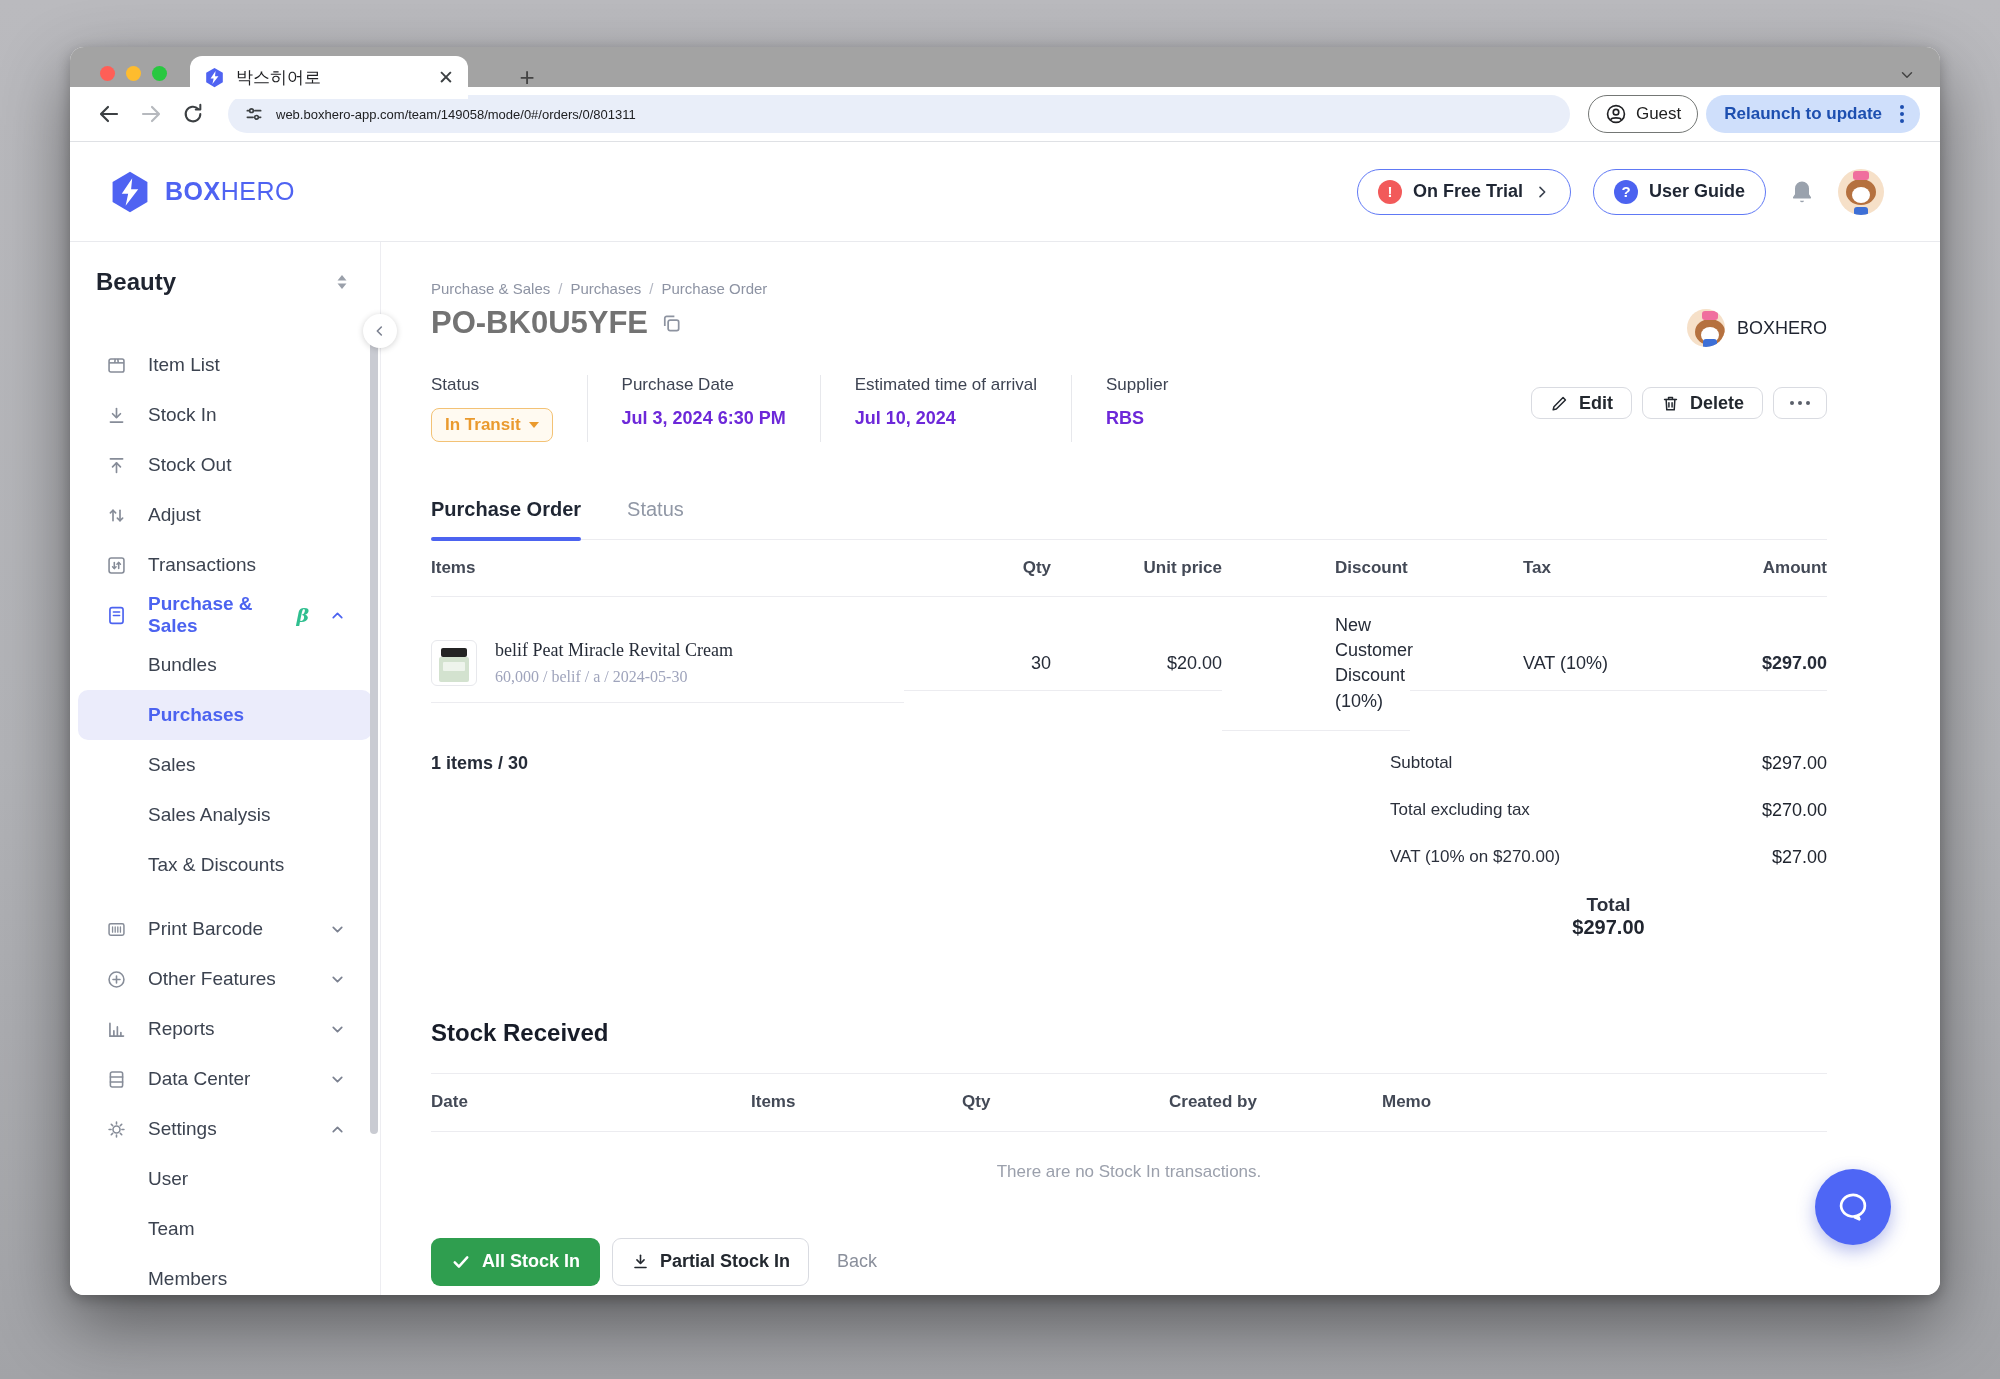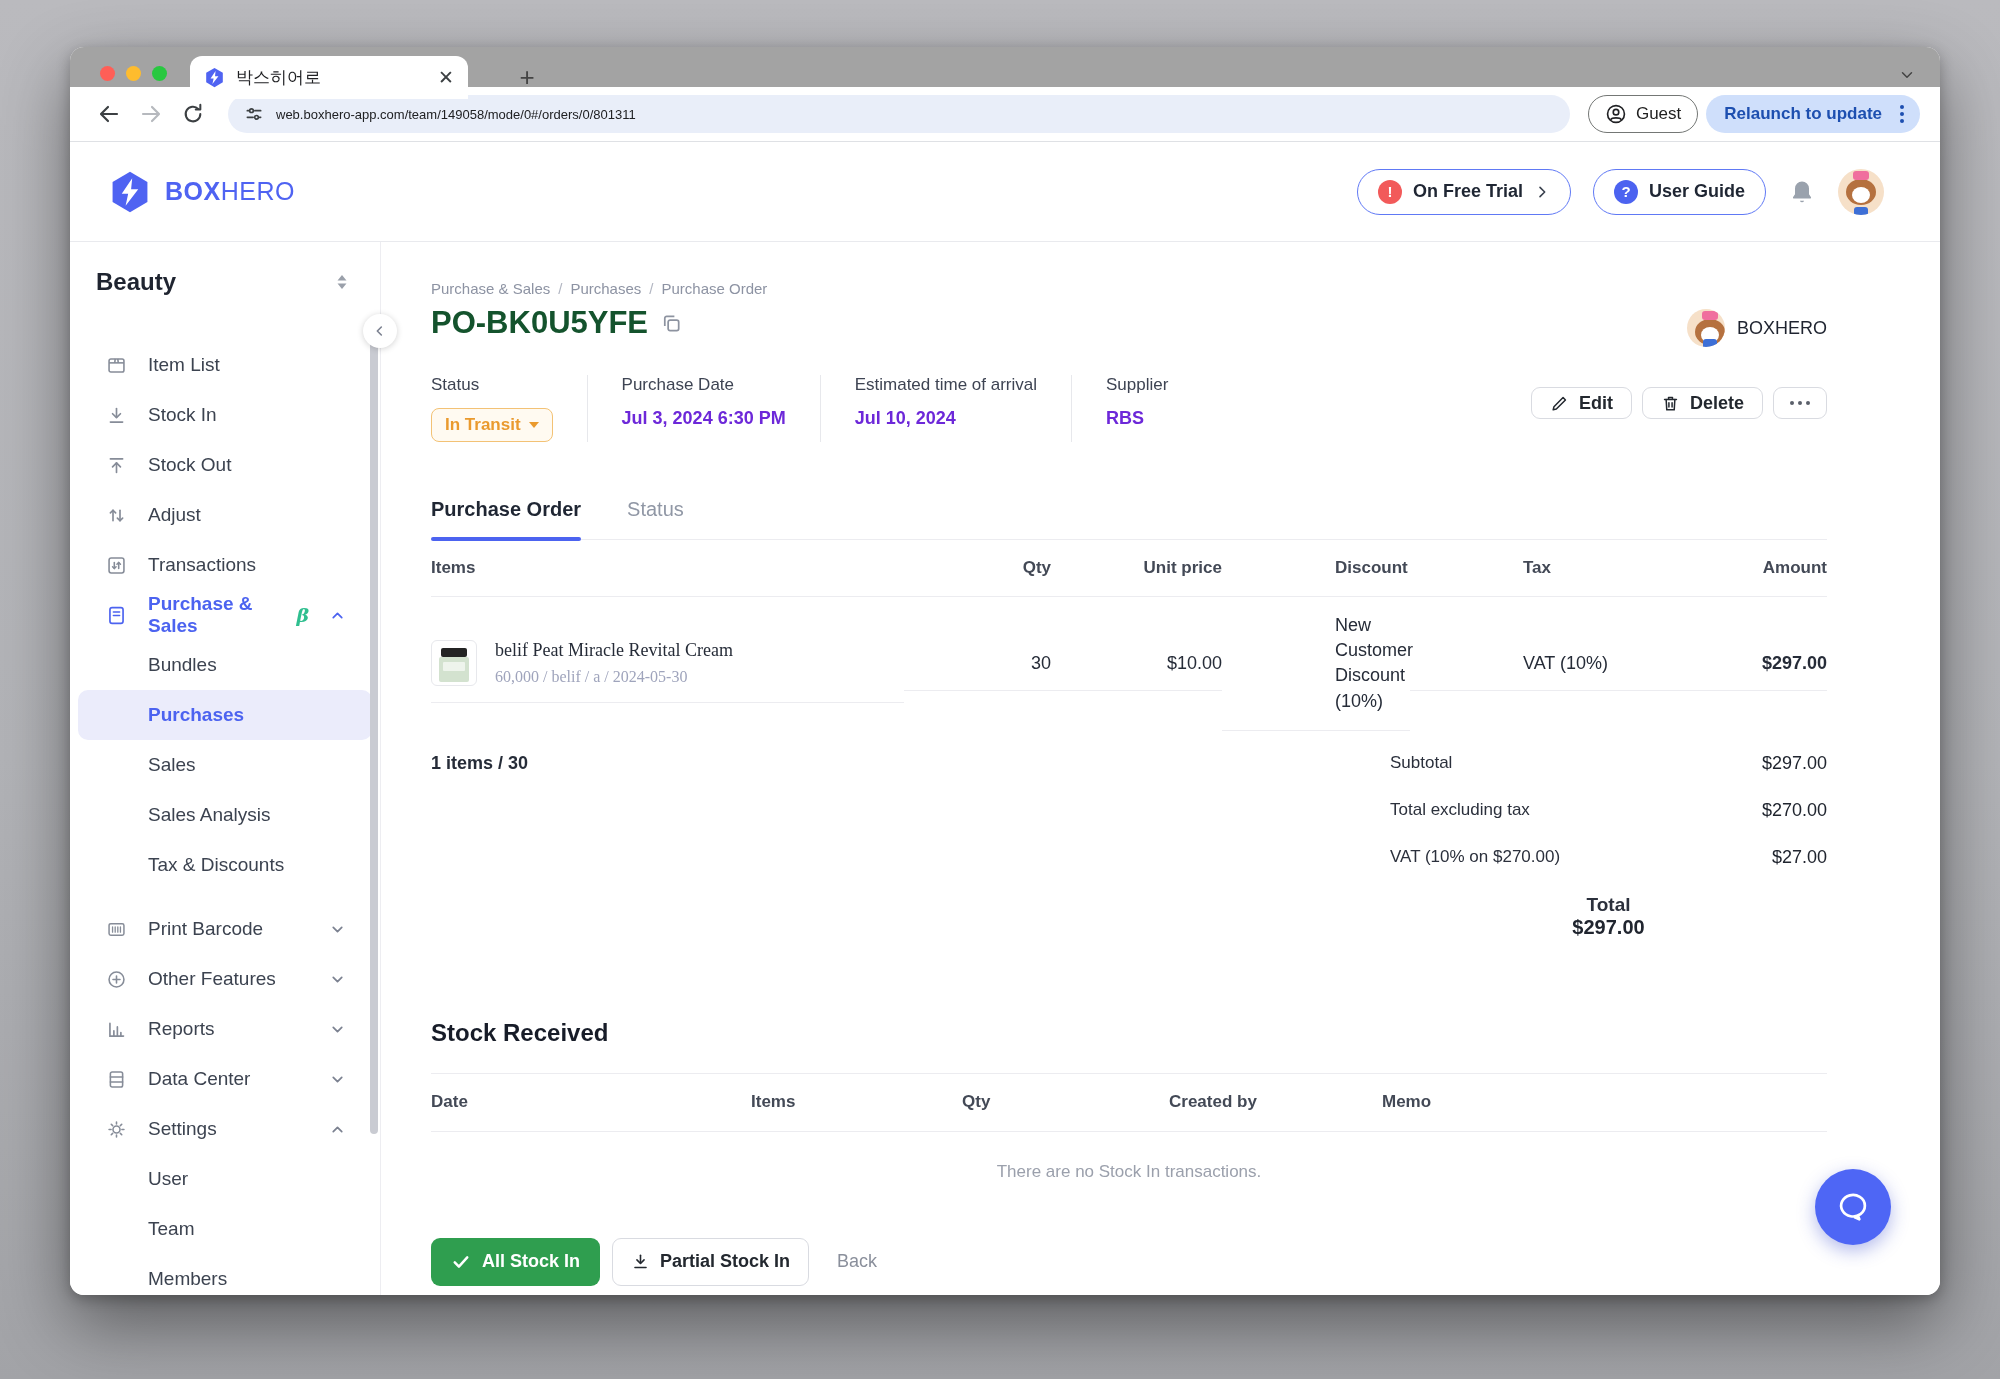--- a/index.html
+++ b/index.html
@@ -90,21 +90,21 @@
   .nav-item.active .nav-chev{ color:#4c63f0;}
   .collapse-btn { position:absolute; right:-17px; top:72px; width:34px; height:34px; border-radius:50%;
     background:#fff; box-shadow:0 1px 6px rgba(0,0,0,.18); display:flex; align-items:center; justify-content:center; z-index:5;}
   .sb-scroll { position:absolute; right:2px; top:80px; width:8px; height:812px; border-radius:4px; background:#c9cbd2;}
 
   
   .content { flex:1; padding:38px 113px 0 50px; position:relative; min-width:0;}
   .breadcrumb { font-size:15px; color:#8d93a3; display:flex; gap:8px;}
   .bc-sep{color:#b2b6c2;}
   .title-row { display:flex; align-items:flex-start; justify-content:space-between; margin-top:8px;}
-  .po-title { font-size:31px; font-weight:700; color:#14532d; display:flex; align-items:center; gap:12px;}
+  .po-title { font-size:31px; font-weight:700; color:#737373; display:flex; align-items:center; gap:12px;}
   .owner { display:flex; align-items:center; gap:12px; font-size:18px; color:#1f2430; margin-top:4px;}
   .owner .avatar{ width:38px; height:38px;}
 
   .meta-row { display:flex; align-items:flex-start; justify-content:space-between; margin-top:28px;}
   .meta-cols { display:flex;}
   .meta-col { padding:0 34px;}
   .meta-col:first-child{ padding-left:0;}
   .meta-col + .meta-col { border-left:1px solid #e7e8ec;}
   .meta-label { font-size:17px; color:#3e4453; margin-bottom:13px;}
   .meta-value { font-size:18px; color:#6d28d9; font-weight:600;}
@@ -564,21 +564,21 @@
                   <div class="body"></div>
                   <div class="lbl"></div>
                 </div>
               </div>
             <div>
               <div class="item-name">belif Peat Miracle Revital Cream</div>
               <div class="item-sub">60,000 / belif / a / 2024-05-30</div>
             </div>
           </div>
           <div class="og-row cell cr">30</div>
-          <div class="og-row cell cr">$10.00</div>
+          <div class="og-row cell cr">$20.00</div>
           <div class="og-row cell cpad two-line">New Customer Discount (10%)</div>
           <div class="og-row cell cpad">VAT (10%)</div>
           <div class="og-row cell cr" style="font-weight:600;">$297.00</div>
         </div>
 
         <div class="summary-row">
           <div class="items-count">1 items / 30</div>
           <div class="totals">
             <div class="tot-line">
               <span class="tot-label">Subtotal</span>

